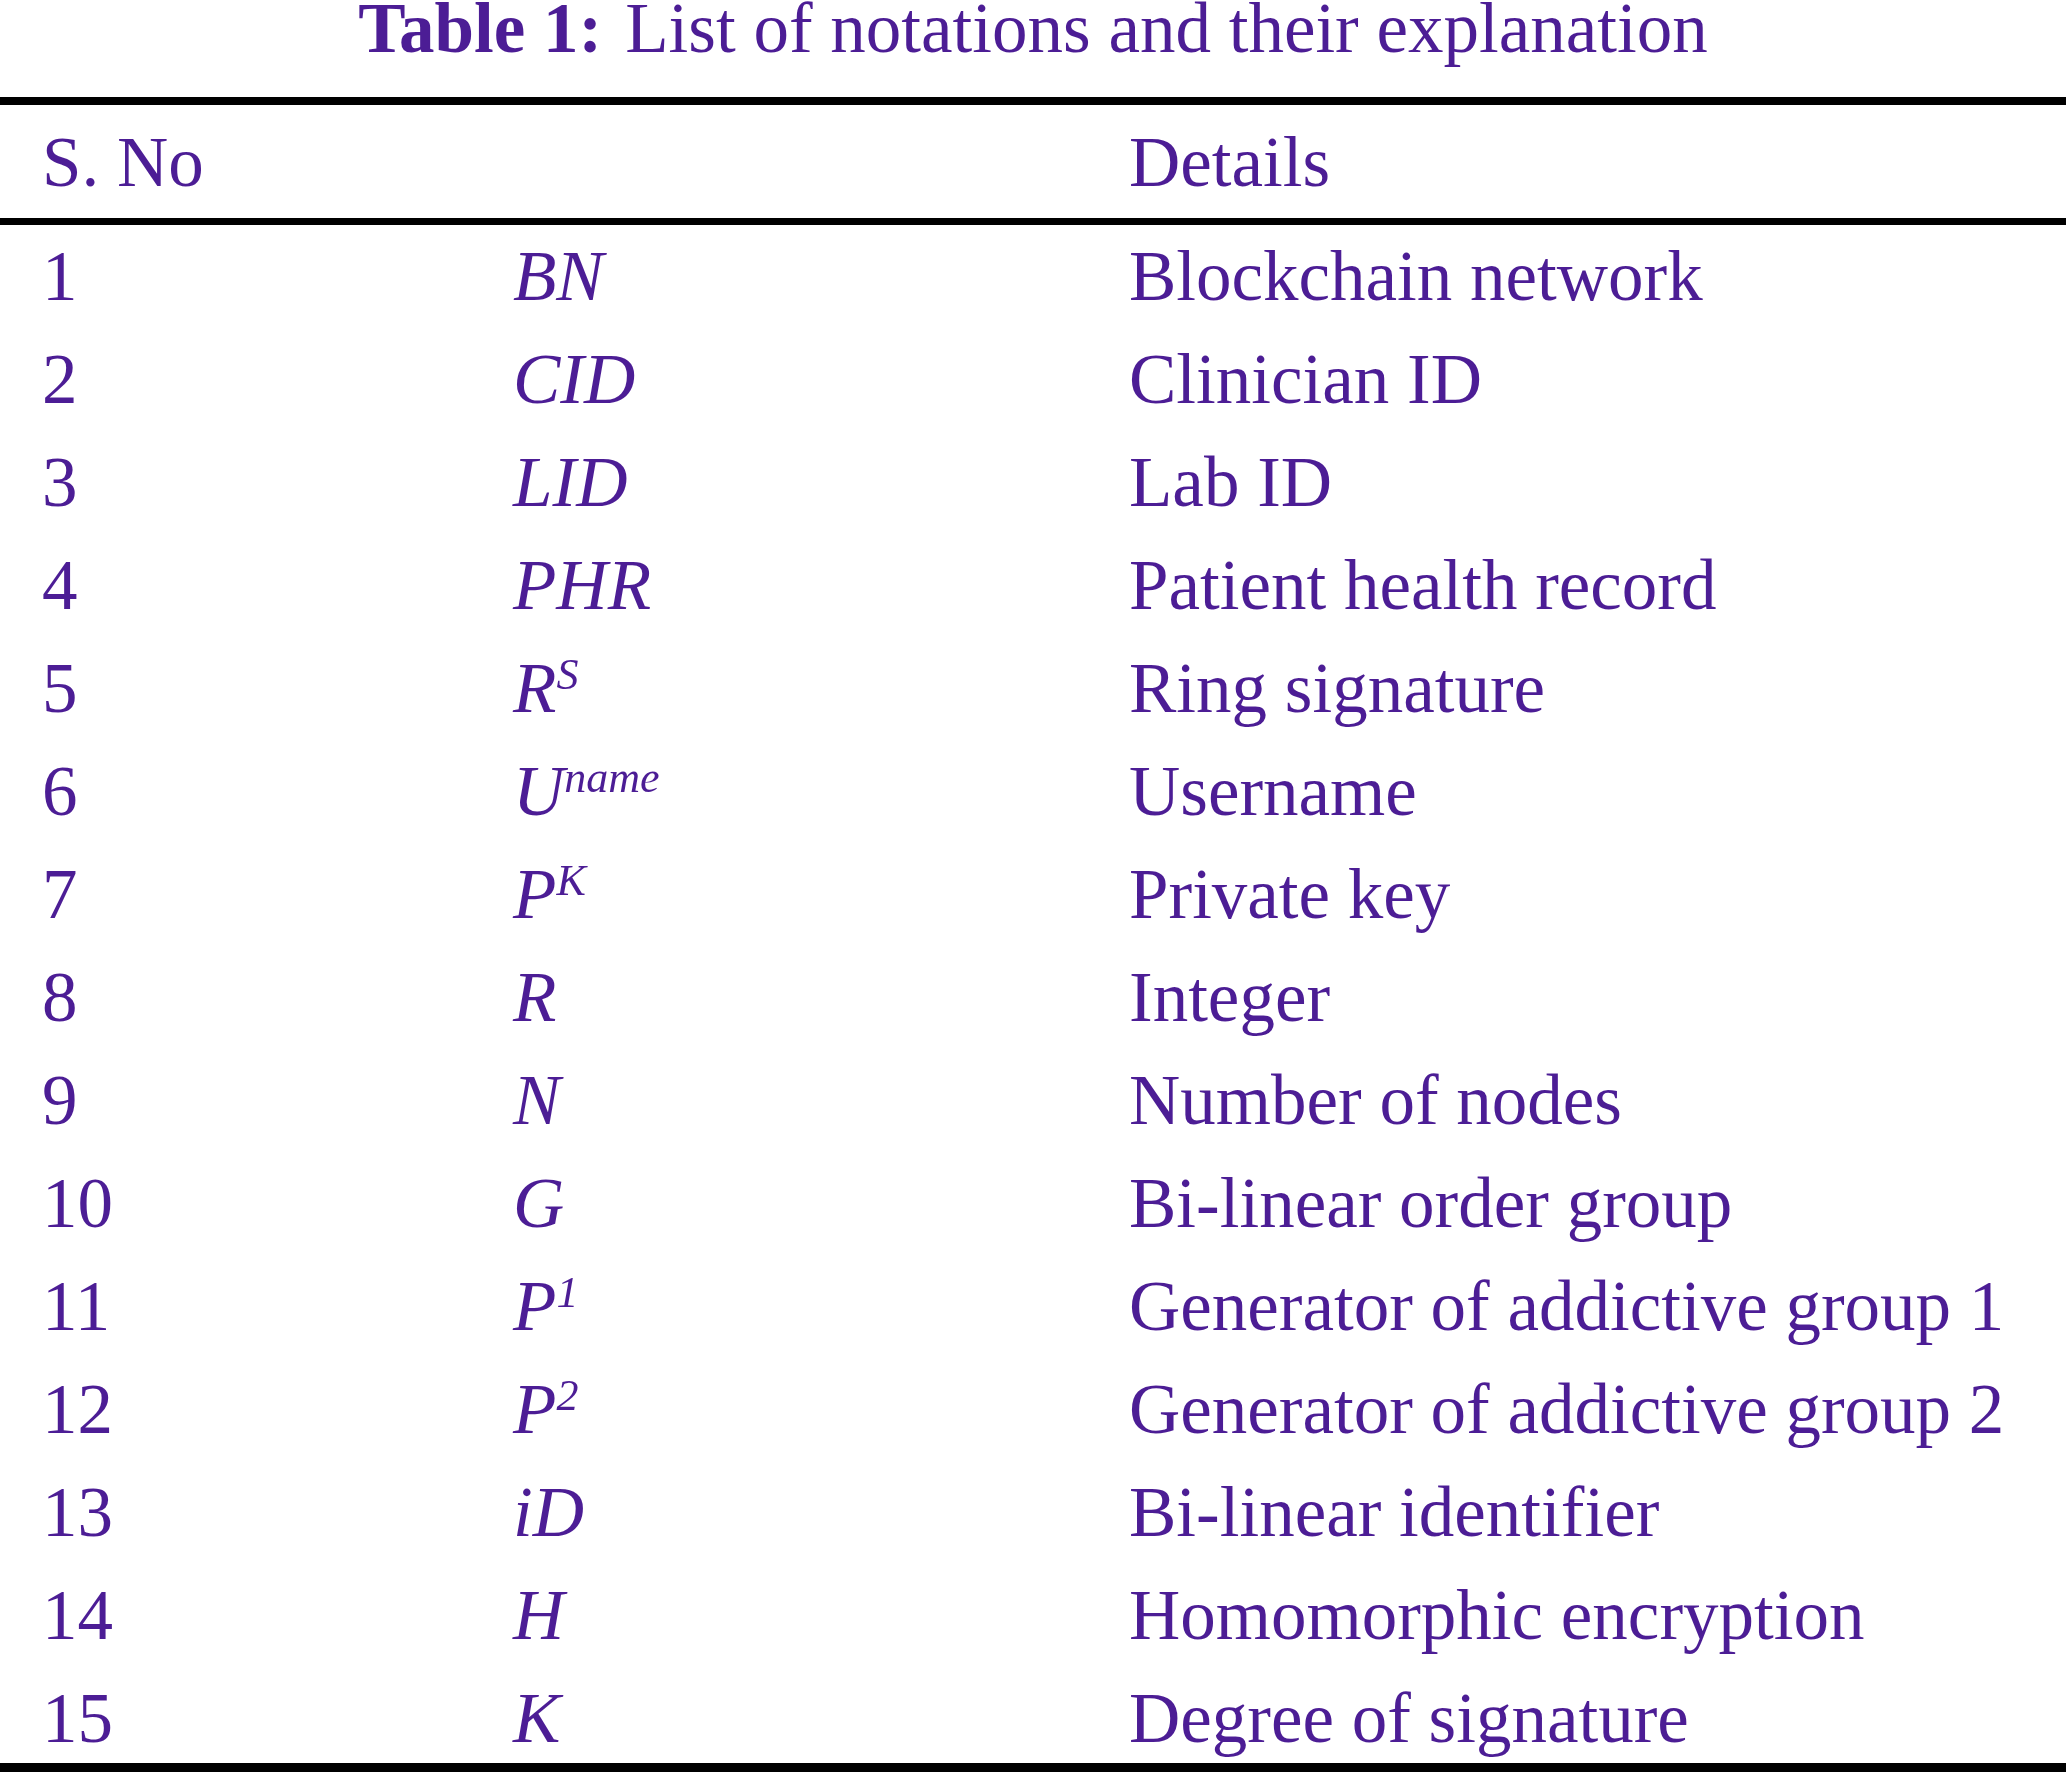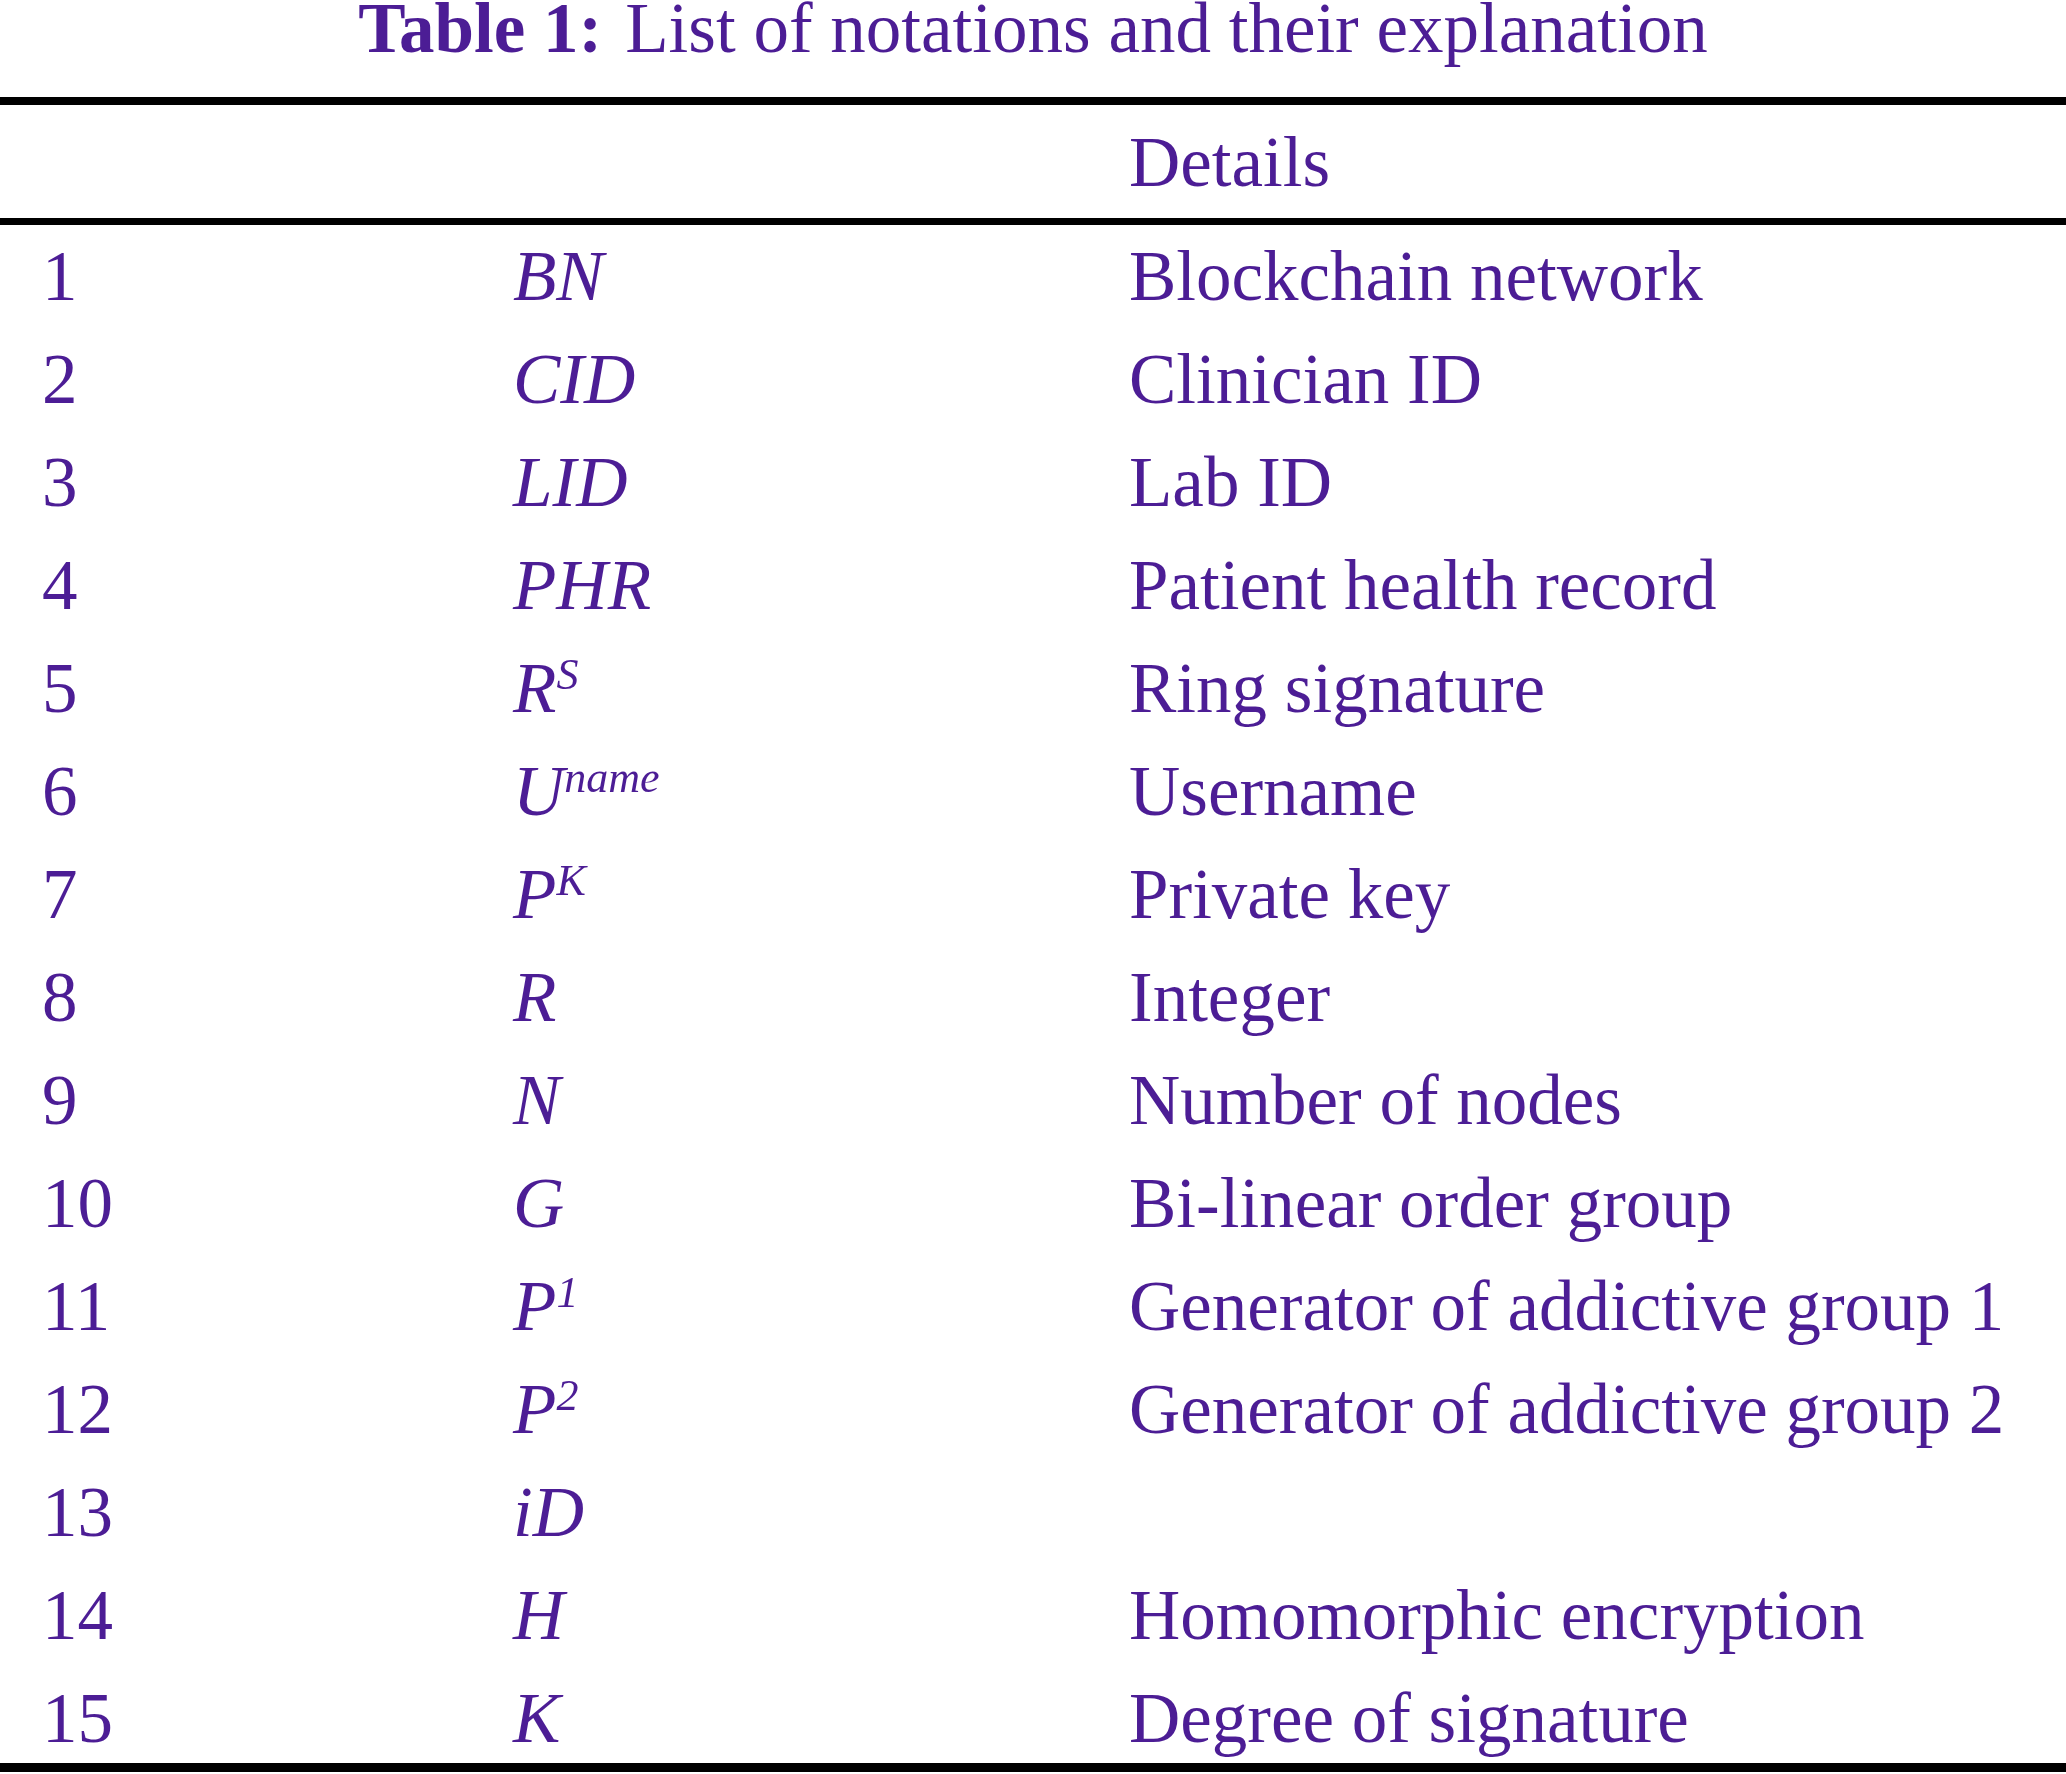--- a/index.html
+++ b/index.html
@@ -87,20 +87,21 @@
 
 <div class="canvas">
 
   <div class="title">
     <span class="caption-label">Table 1:</span><span>List of notations and their explanation</span>
   </div>
 
   <div class="rule rule-top"></div>
 
   <div class="header-row">
+    <span class="cell c1">S. No</span>
     <span class="cell c3">Details</span>
   </div>
 
   <div class="rule rule-head"></div>
 
   <div class="rows" id="rows">
   <div class="row">
     <span class="cell c1">1</span>
     <span class="cell c2 param"><span class="pbase">BN</span></span>
     <span class="cell c3">Blockchain network</span>
@@ -168,20 +169,21 @@
 
   <div class="row">
     <span class="cell c1">12</span>
     <span class="cell c2 param"><span class="pbase">P</span><sup class="psup">2</sup></span>
     <span class="cell c3">Generator of addictive group 2</span>
   </div>
 
   <div class="row">
     <span class="cell c1">13</span>
     <span class="cell c2 param"><span class="pbase">iD</span></span>
+    <span class="cell c3">Bi-linear identifier</span>
   </div>
 
   <div class="row">
     <span class="cell c1">14</span>
     <span class="cell c2 param"><span class="pbase">H</span></span>
     <span class="cell c3">Homomorphic encryption</span>
   </div>
 
   <div class="row">
     <span class="cell c1">15</span>

